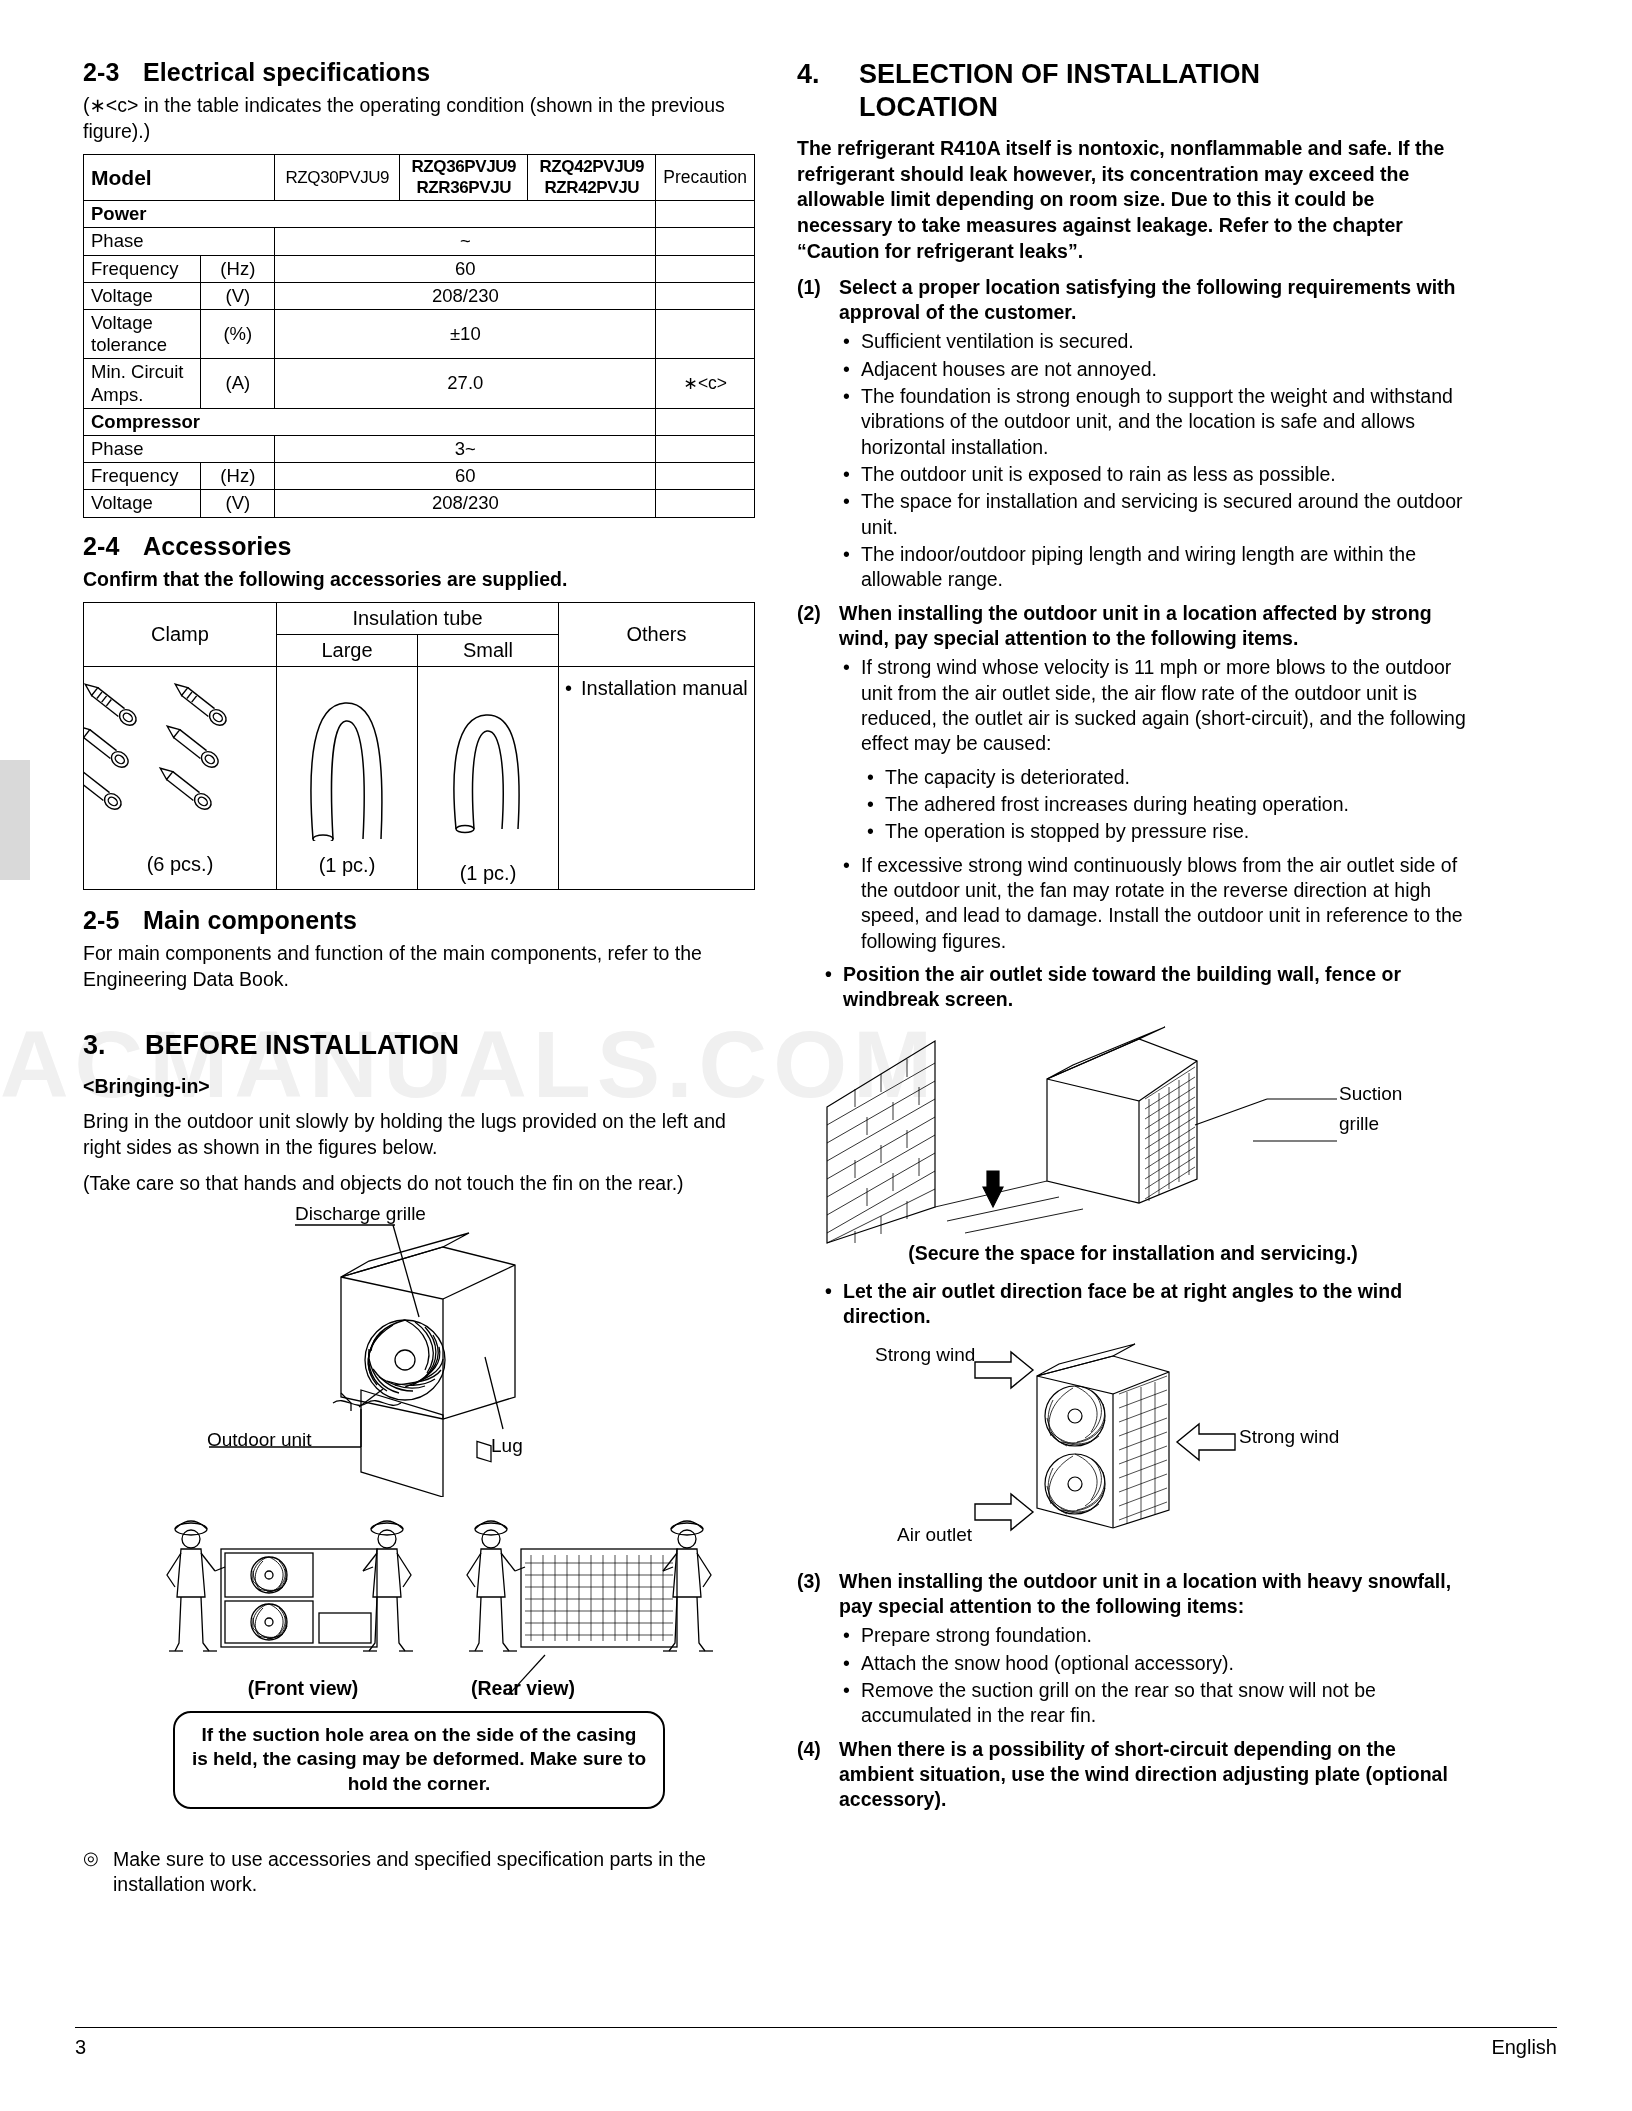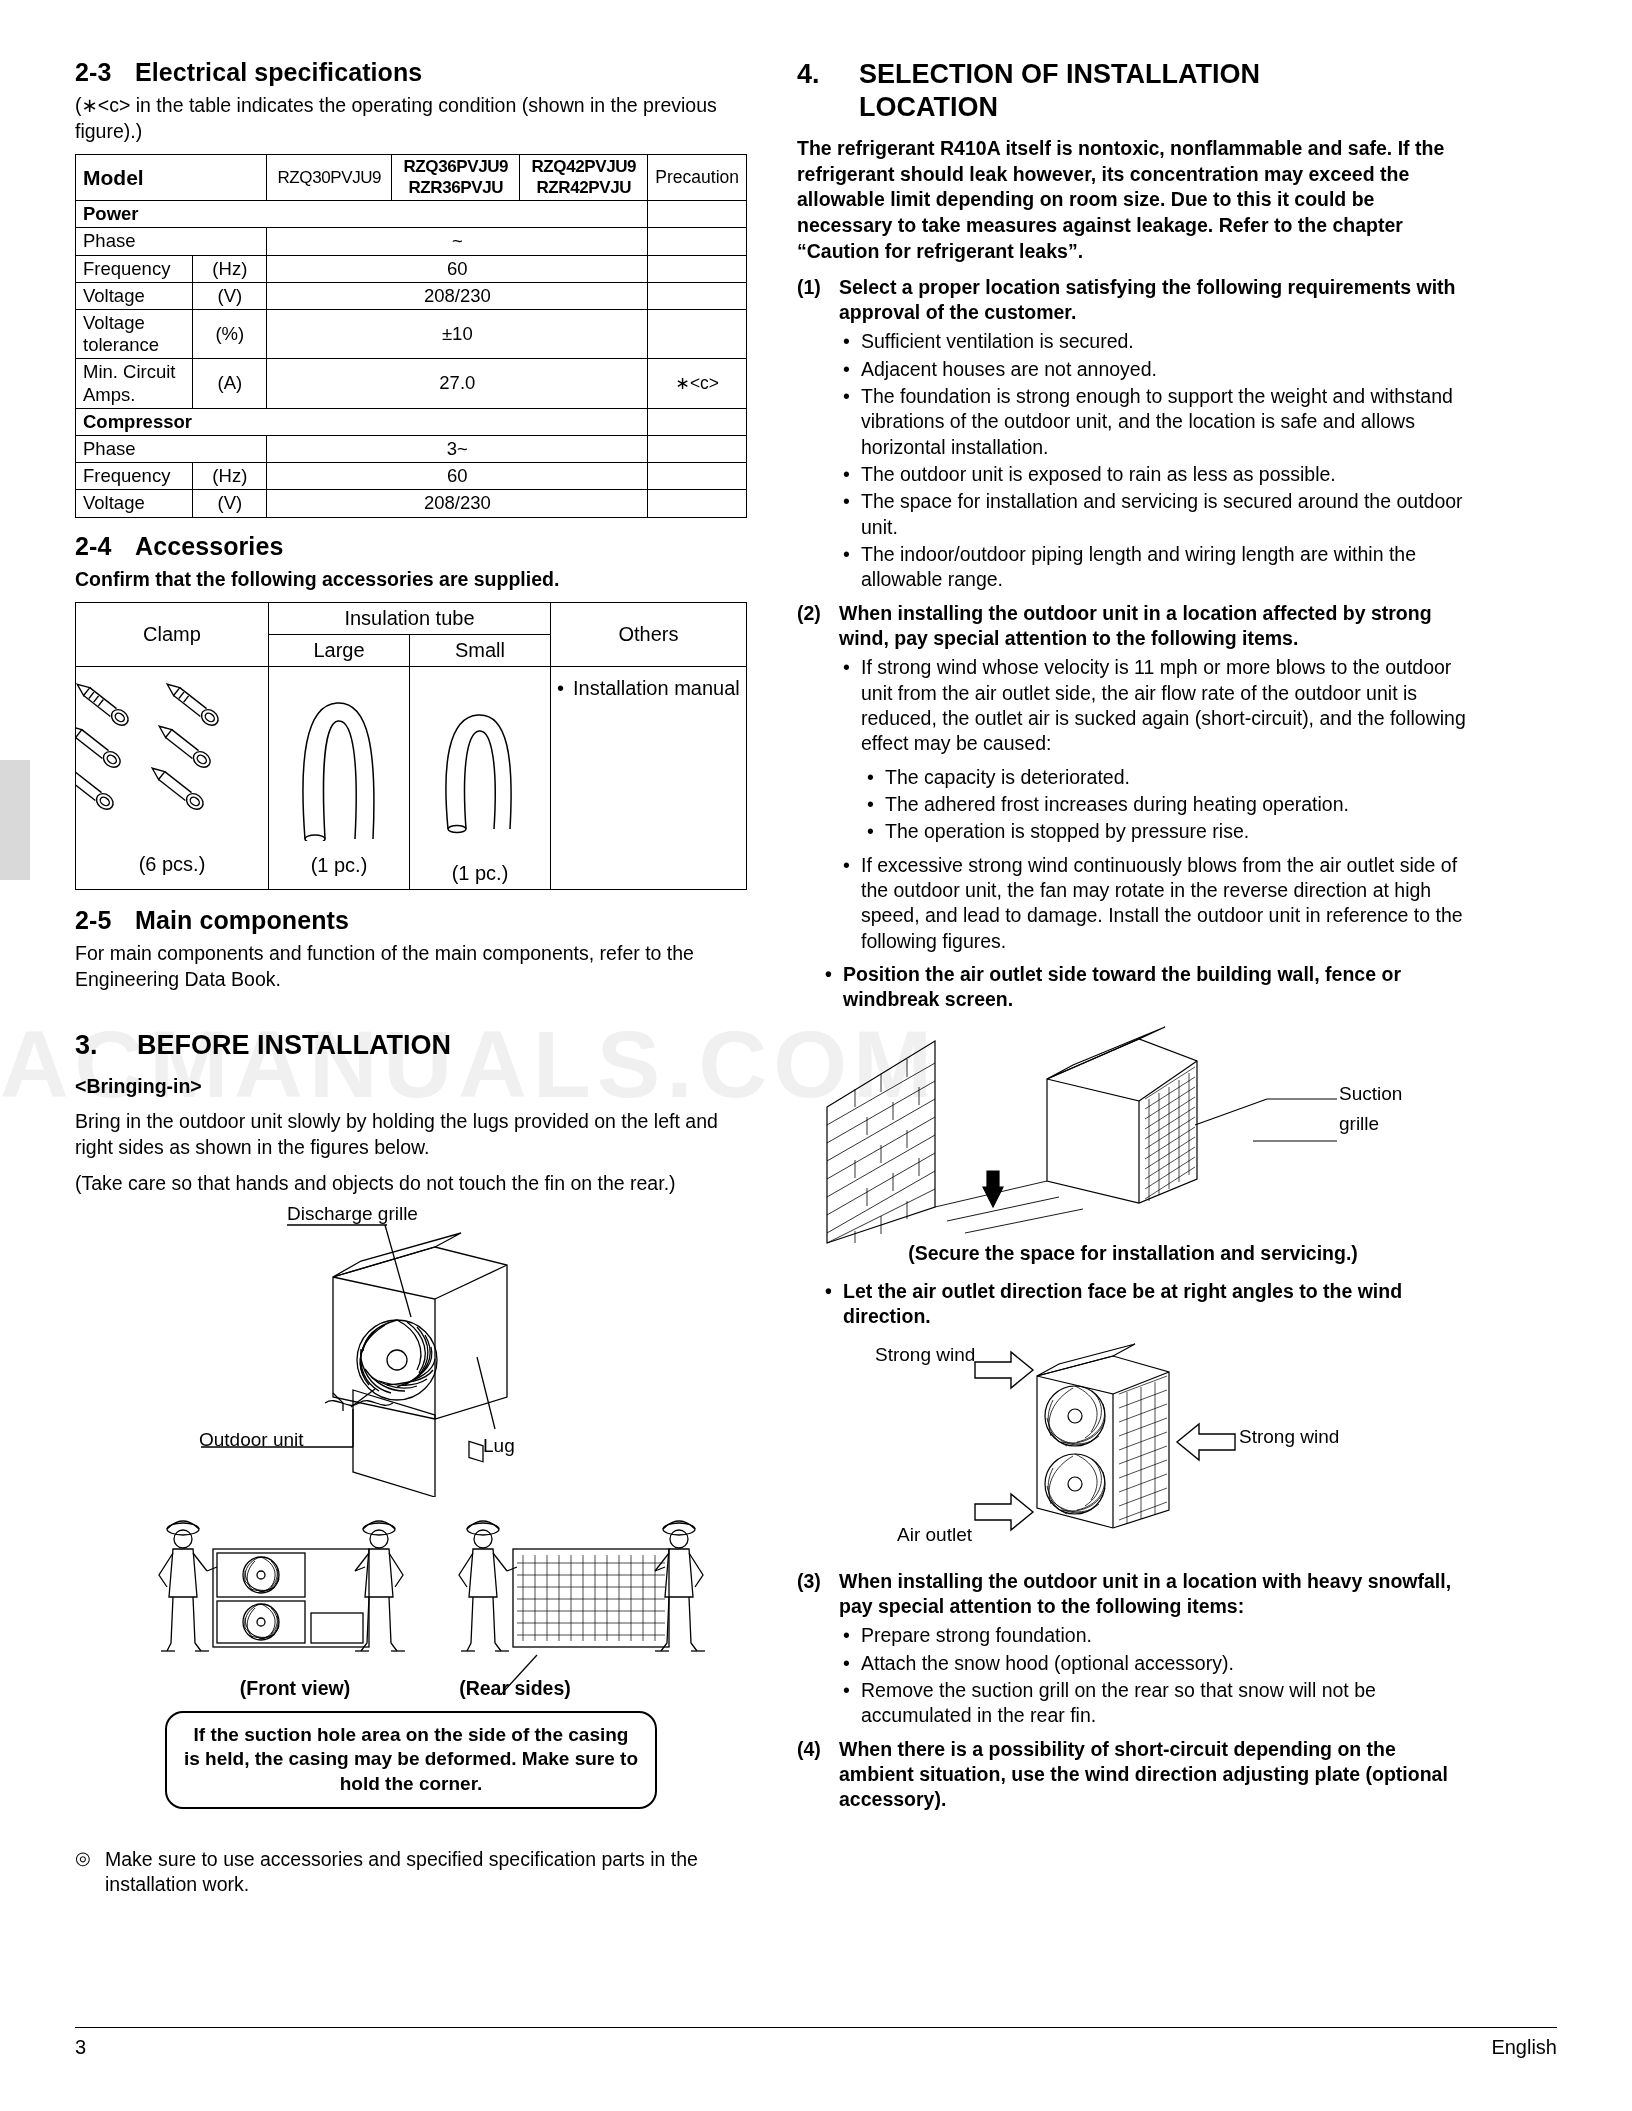--- a/index.html
+++ b/index.html
@@ -24,21 +24,21 @@
   .watermark{
     position:absolute; left:0; right:0; top:1010px;
     font-size:95px; font-weight:bold; letter-spacing:6px;
     color:#f0f0f0; white-space:nowrap;
     font-family:"Liberation Sans", sans-serif;
     pointer-events:none; user-select:none;
     z-index:0;
   }
 
   .cols{ position:absolute; left:75px; top:58px; width:1470px; z-index:2;}
-  .col-left{ position:absolute; left:0; top:0; width:672px;}
+  .col-left{ position:absolute; left:8px; top:0; width:672px;}
   .col-right{ position:absolute; left:722px; top:0; width:672px;}
 
   h2.sec{
     font-size:25px; font-weight:bold; margin:0 0 6px 0;
     letter-spacing:0.1px;
   }
   h2.sec .num{ display:inline-block; width:60px; }
   h1.bigsec{
     font-size:27px; font-weight:bold; margin:0 0 12px 0; line-height:1.22;
   }
@@ -471,21 +471,21 @@
                 <line x1="62" y1="122" x2="210" y2="122"></line>
               </g>
               <path d="M52 58 L62 54"></path>
                 <path d="M200 58 L210 54"></path>
             </g>
 
             <path d="M462 150 L420 196" stroke-width="1.2"></path>
           </g>
         </svg>
         <div class="caption" style="position:absolute;left:110px;top:168px;width:220px;">(Front view)</div>
-        <div class="caption" style="position:absolute;left:330px;top:168px;width:220px;">(Rear sides)</div>
+        <div class="caption" style="position:absolute;left:330px;top:168px;width:220px;">(Rear view)</div>
       </div>
 
       <div class="warnbox" style="margin:16px 90px 0 90px;">If the suction hole area on the side of the casing is held, the casing may be deformed.  Make sure to hold the corner.</div>
 
       <div class="note-row" style="margin-top:38px;">
         <div class="sym">◎</div>
         <div>Make sure to use accessories and specified specification parts in the installation work.</div>
       </div>
     </div>
 

